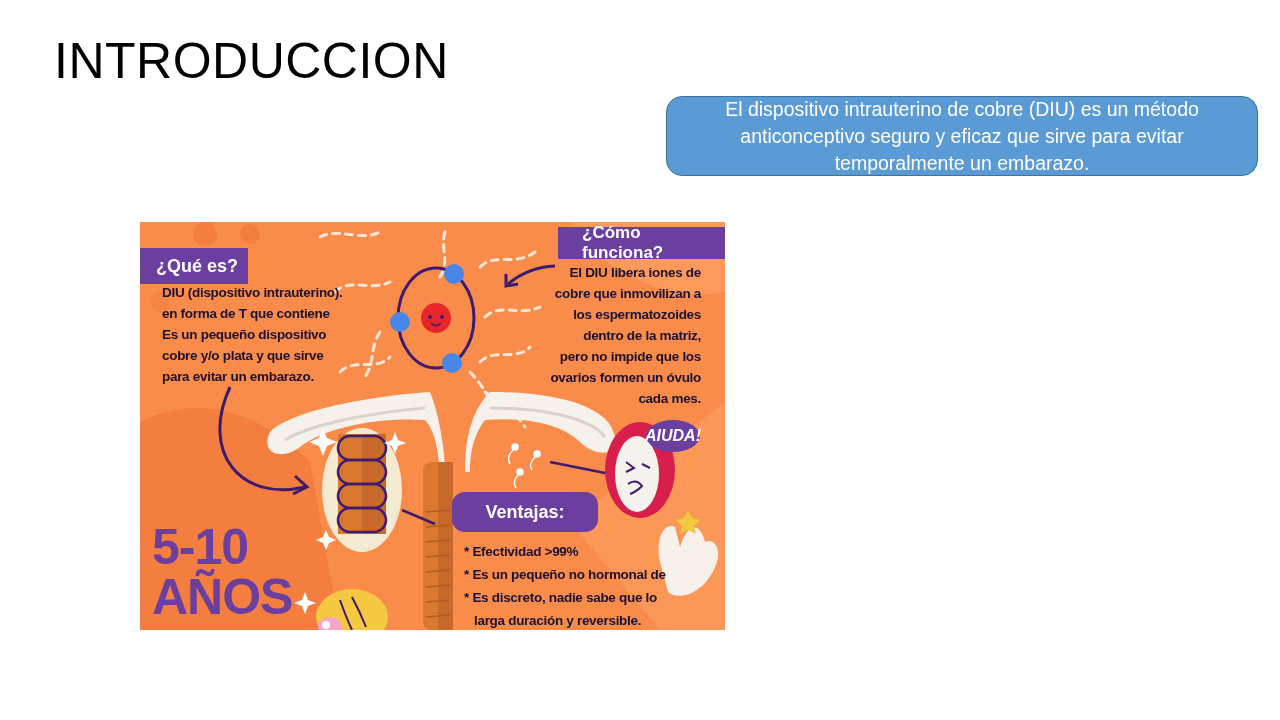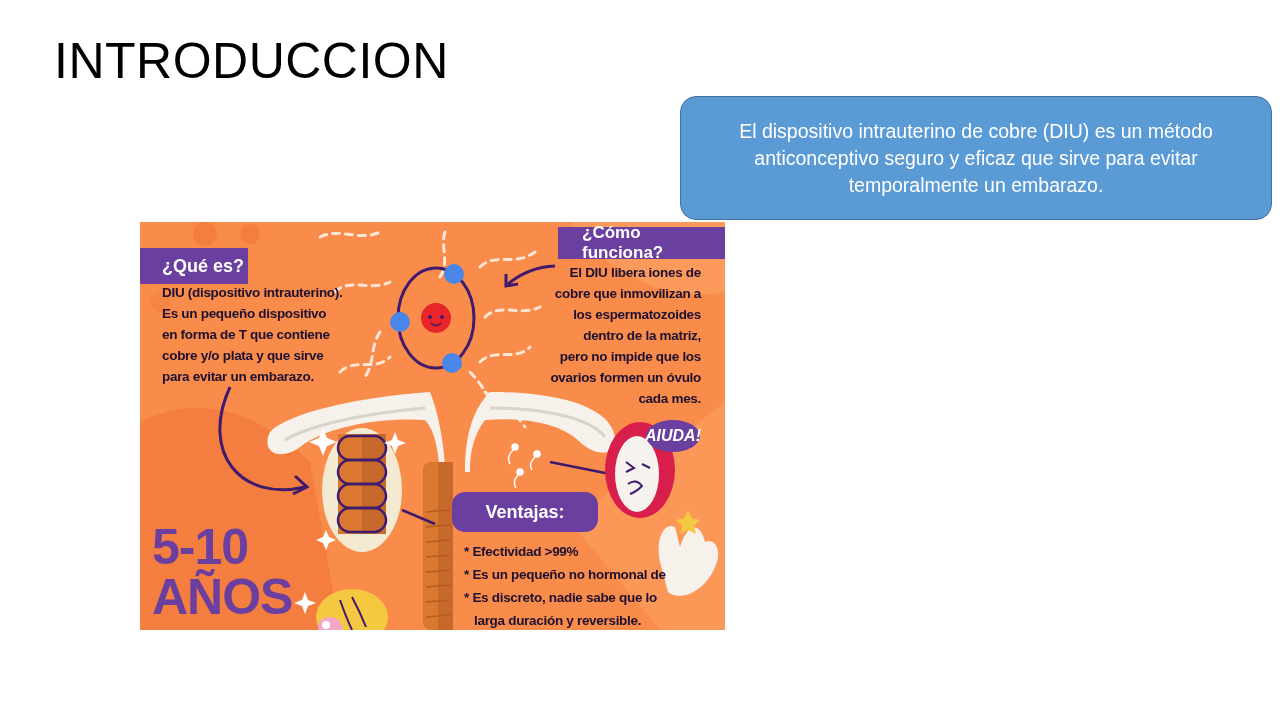--- a/index.html
+++ b/index.html
@@ -7,26 +7,25 @@
       width:1280px; height:720px; background:#ffffff; position:relative; overflow:hidden;
       font-family:"Liberation Sans", sans-serif;
     }
     .slide-title {
       position:absolute; left:54px; top:36px;
       font-family:"Liberation Sans", sans-serif;
       font-size:50px; font-weight:400; color:#000; letter-spacing:0.5px;
       line-height:1;
     }
     .callout {
-      position:absolute; left:666px; top:96px; width:592px; height:124px;
+      position:absolute; left:666px; top:96px; width:592px; height:80px;
       background:#5b9bd5; border:1.5px solid #41719c; border-radius:16px;
       box-sizing:border-box; color:#fff; font-size:19.5px; line-height:27px;
       text-align:center; display:flex; align-items:center; justify-content:center;
       padding:0 18px;
-      margin-left:14px;
     }
     .infographic {
       position:absolute; left:140px; top:222px; width:585px; height:408px;
       overflow:hidden; background:#f98c4a;
     }
     .infographic svg.bg { position:absolute; left:0; top:0; }
     .label-box {
       position:absolute; background:#6a3fa0; color:#fff; font-weight:700;
       font-family:"Liberation Sans", sans-serif;
       display:flex; align-items:center;
@@ -147,27 +146,27 @@
 
     <ellipse cx="212" cy="395" rx="36" ry="28" fill="#f5c842"></ellipse>
     <ellipse cx="190" cy="405" rx="12" ry="10" fill="#f3a6c8"></ellipse>
     <circle cx="186" cy="403" r="4" fill="#fff"></circle>
     <g stroke="#3f1a6e" stroke-width="2" fill="none">
       <path d="M200 378 Q206 395 212 408"></path>
       <path d="M212 375 Q220 390 226 405"></path>
     </g>
   </svg>
 
-  <div class="label-box" style="left:0; top:26px; width:108px; height:36px; font-size:18px; padding-left:22px; box-sizing:border-box;">
+  <div class="label-box" style="left:0; top:26px; width:108px; height:36px; font-size:18px; padding-left:16px; box-sizing:border-box;">
     <span>¿Qué es?</span>
   </div>
   <div class="body-text" style="left:22px; top:60px;">
     <div>DIU (dispositivo intrauterino).</div>
+    <div>en forma de T que contiene</div>
     <div>Es un pequeño dispositivo</div>
-    <div>en forma de T que contiene</div>
     <div>cobre y/o plata y que sirve</div>
     <div>para evitar un embarazo.</div>
   </div>
 
   <div class="label-box" style="left:418px; top:5px; width:167px; height:32px; font-size:17px; padding-left:24px; box-sizing:border-box;">
     <span>¿Cómo funciona?</span>
   </div>
   <div class="body-text" style="right:24px; top:40px; text-align:right;margin-left:10px;">
     <div>El DIU libera iones de</div>
     <div>cobre que inmovilizan a</div>

